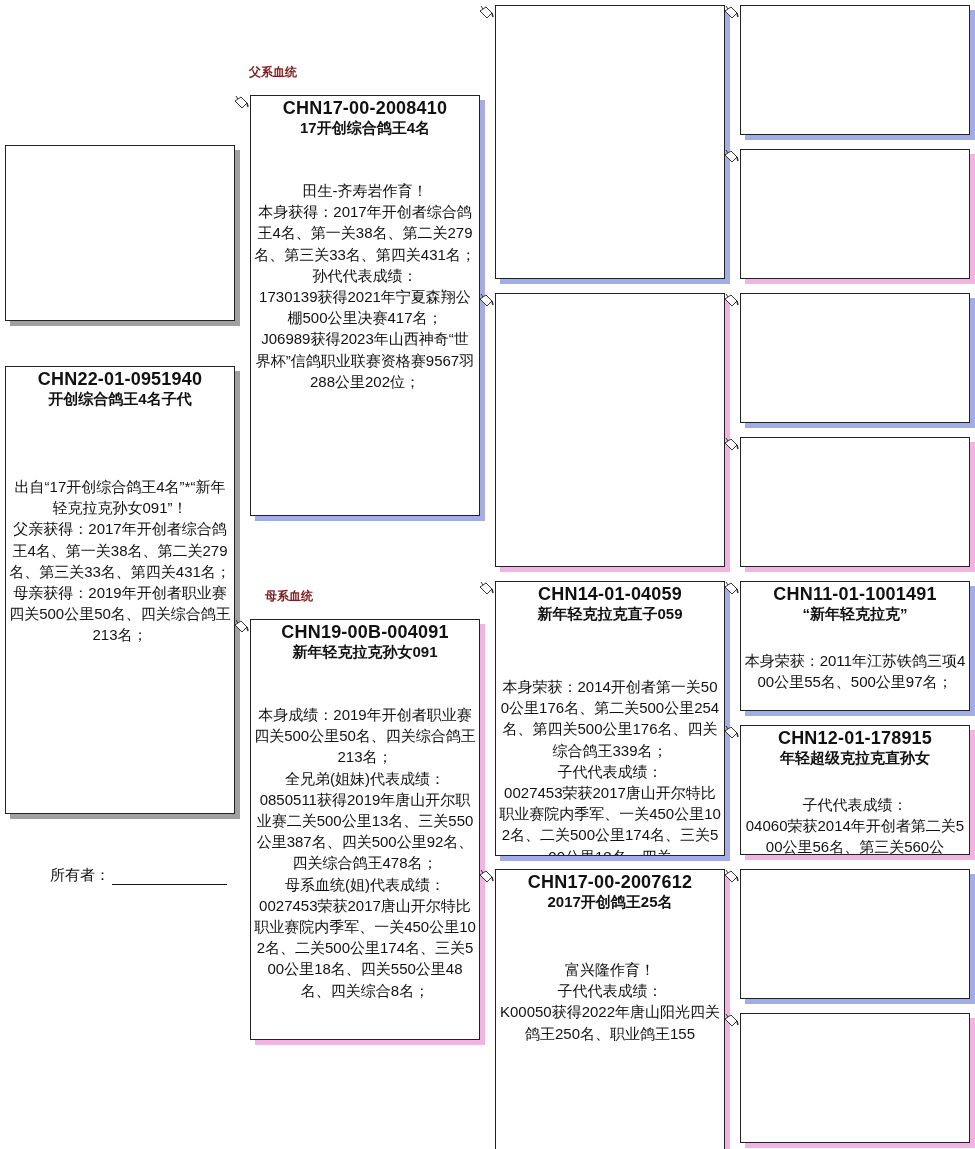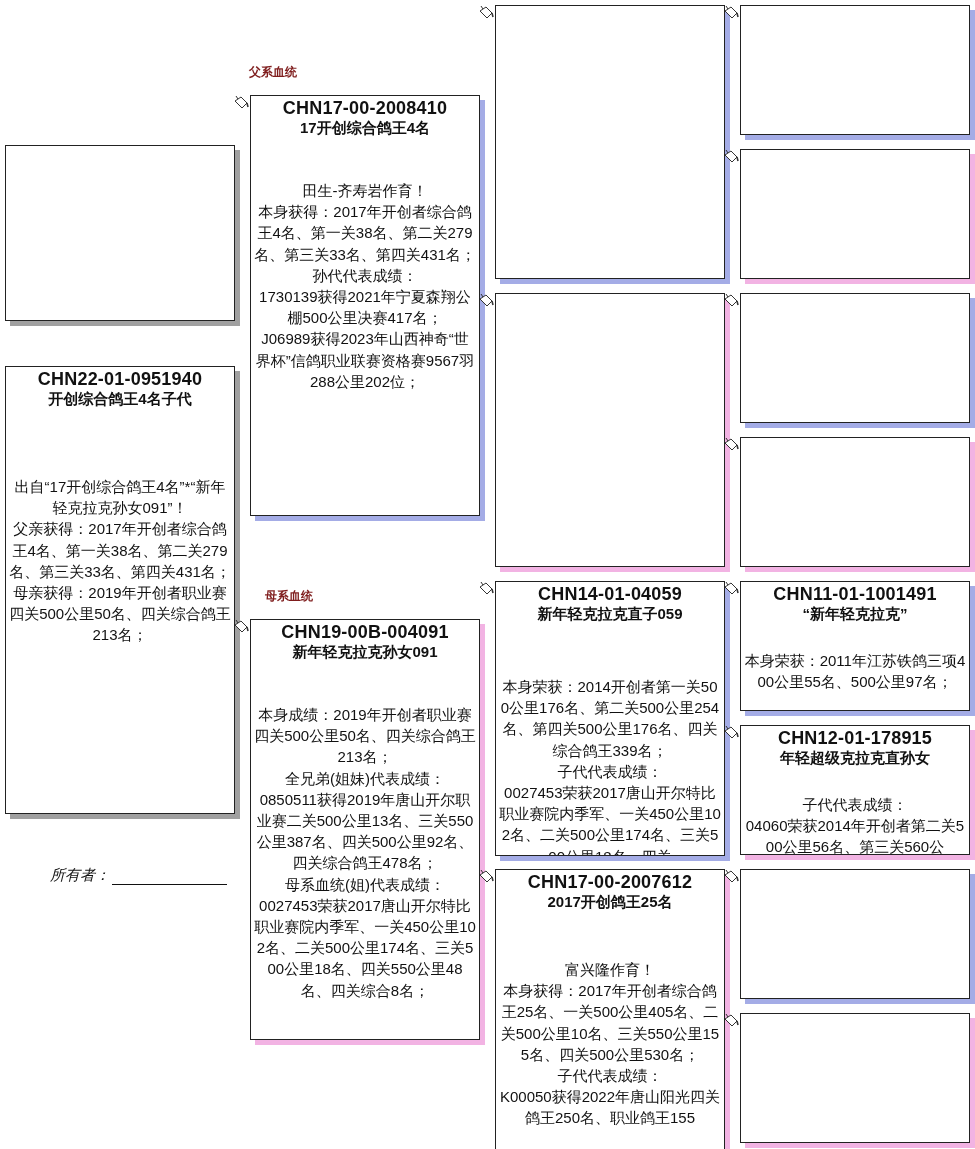--- a/index.html
+++ b/index.html
@@ -7,21 +7,21 @@
          font-family: "Liberation Sans", "DejaVu Sans", sans-serif; color: #111; }
   .box { position: absolute; background: #fff; border: 1px solid #222; box-sizing: border-box; overflow: hidden; }
   .shadow-grey { box-shadow: 5px 5px 0 #a0a0a0; }
   .shadow-blue { box-shadow: 5px 5px 0 #a4ace6; }
   .shadow-pink { box-shadow: 5px 5px 0 #f2b3e3; }
   .ring { font-weight: bold; font-size: 18px; text-align: center; line-height: 20px; margin-top: 2px; letter-spacing: 0.2px; }
   .name { font-weight: bold; font-size: 15px; text-align: center; line-height: 20px; }
   .body { font-size: 15px; line-height: 21.2px; padding: 0 3px 0 3px; word-break: break-all; text-align: center; }
   .section-label { position: absolute; font-size: 12px; font-weight: bold; color: #7f1d1d; }
   .bucket { position: absolute; width: 16px; height: 16px; }
-  .owner { position: absolute; left: 50px; top: 866px; font-size: 15px; font-style: italic; }
+  .owner { position: absolute; left: 50px; top: 866px; font-size: 15px; }
   .owner .line { display: inline-block; width: 115px; border-bottom: 1px solid #111; height: 16px; vertical-align: bottom; margin-left: 2px; }
 </style>
 </head>
 <body>
 
 <div class="box shadow-grey" style="left:5px; top:145px; width:230px; height:176px;"></div>
 
 <div class="box shadow-grey" style="left:5px; top:366px; width:230px; height:448px;">
   <div class="ring">CHN22-01-0951940</div>
   <div class="name">开创综合鸽王4名子代</div>
@@ -105,21 +105,20 @@
 <svg class="bucket" style="left:478px; top:869px;" viewBox="0 0 16 16">
   <path d="M2 6 L8 2 L14 8 L9 13 Z" fill="#fff" stroke="#333" stroke-width="1"></path>
     <path d="M5 4 L3 1" stroke="#333" stroke-width="1"></path>
     <path d="M14 8 L15 12" stroke="#333" stroke-width="1.5"></path>
 </svg>
 <div class="box shadow-pink" style="left:495px; top:869px; width:230px; height:298px;">
   <div class="ring">CHN17-00-2007612</div>
   <div class="name">2017开创鸽王25名</div>
   <div class="body" style="margin-top:47px;">
     <div>富兴隆作育！</div>
-    <div>本身获得：2017年开创者综合鸽王25名、一关500公里405名、二关500公里10名、三关550公里155名、四关500公里530名；</div>
     <div>子代代表成绩：</div>
     <div>K00050获得2022年唐山阳光四关鸽王250名、职业鸽王155</div>
   </div>
 </div>
 
 <svg class="bucket" style="left:723px; top:5px;" viewBox="0 0 16 16">
   <path d="M2 6 L8 2 L14 8 L9 13 Z" fill="#fff" stroke="#333" stroke-width="1"></path>
     <path d="M5 4 L3 1" stroke="#333" stroke-width="1"></path>
     <path d="M14 8 L15 12" stroke="#333" stroke-width="1.5"></path>
 </svg>

